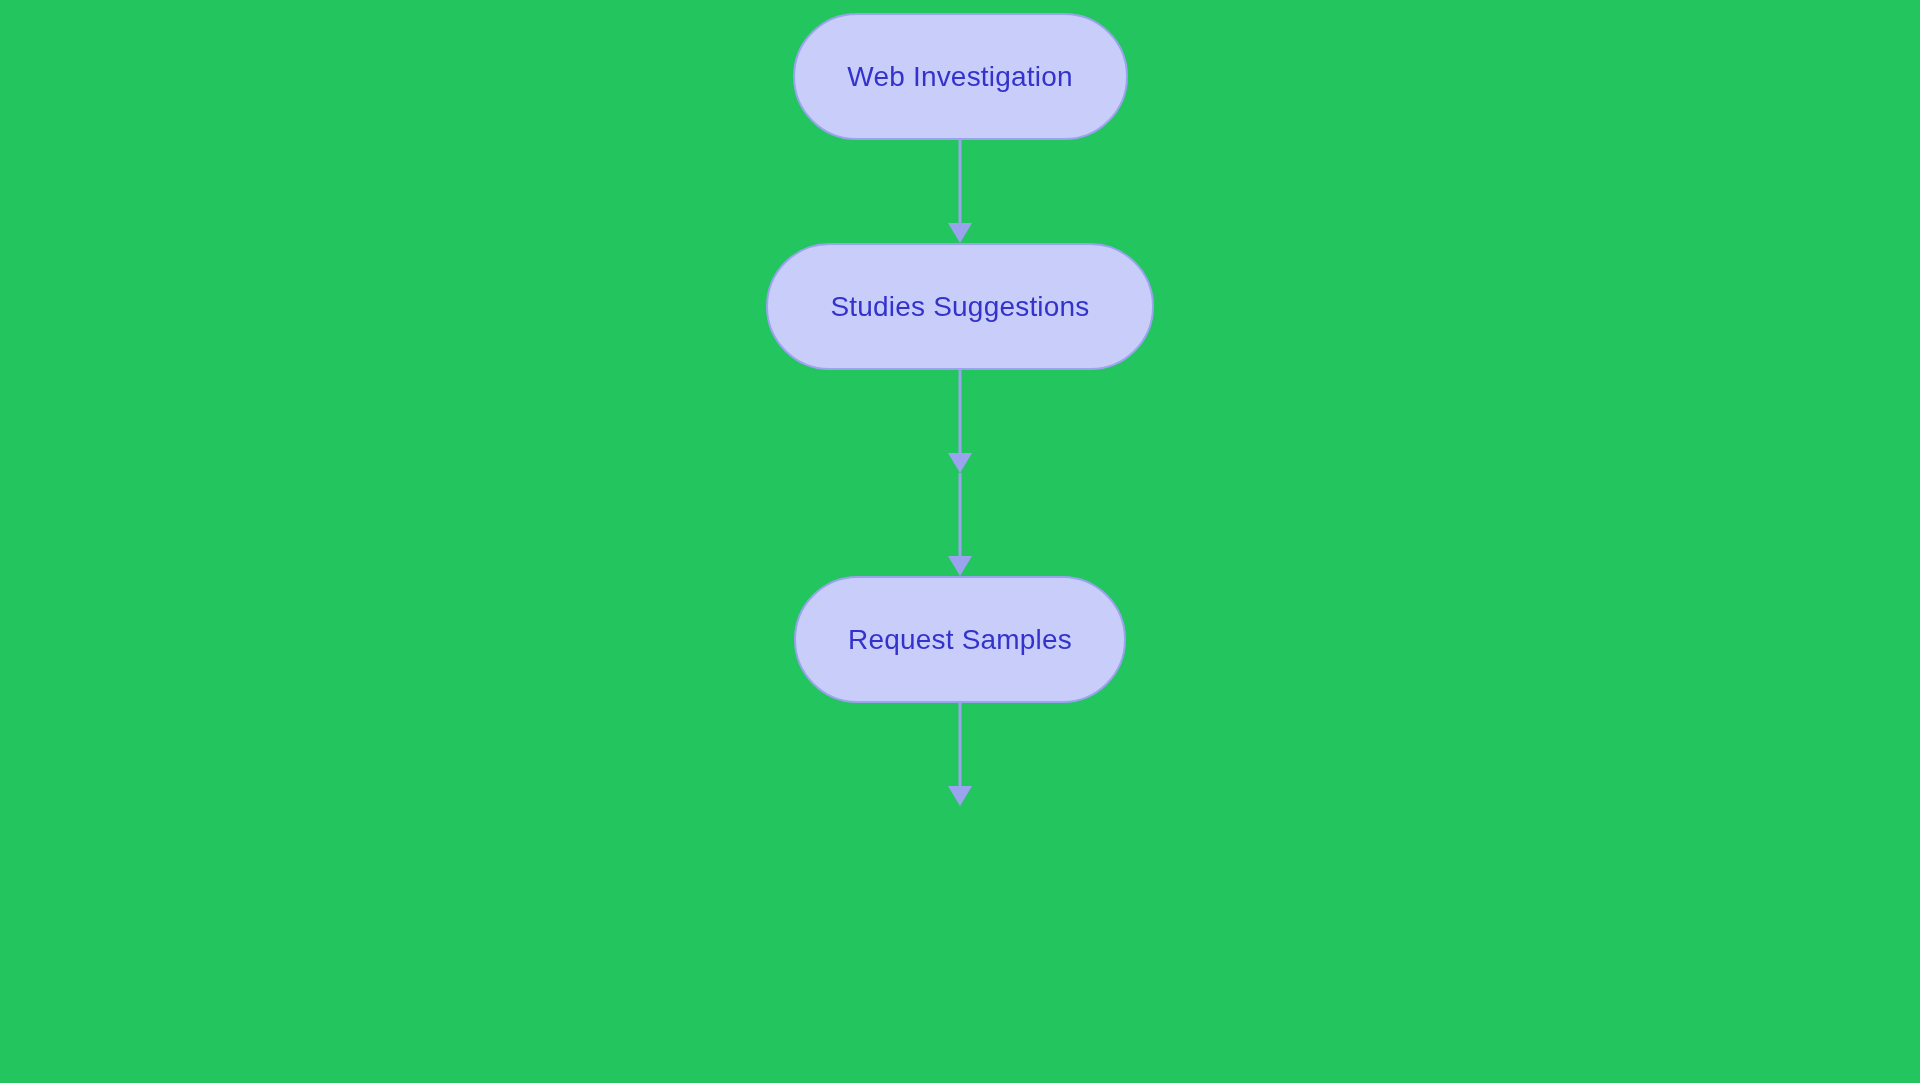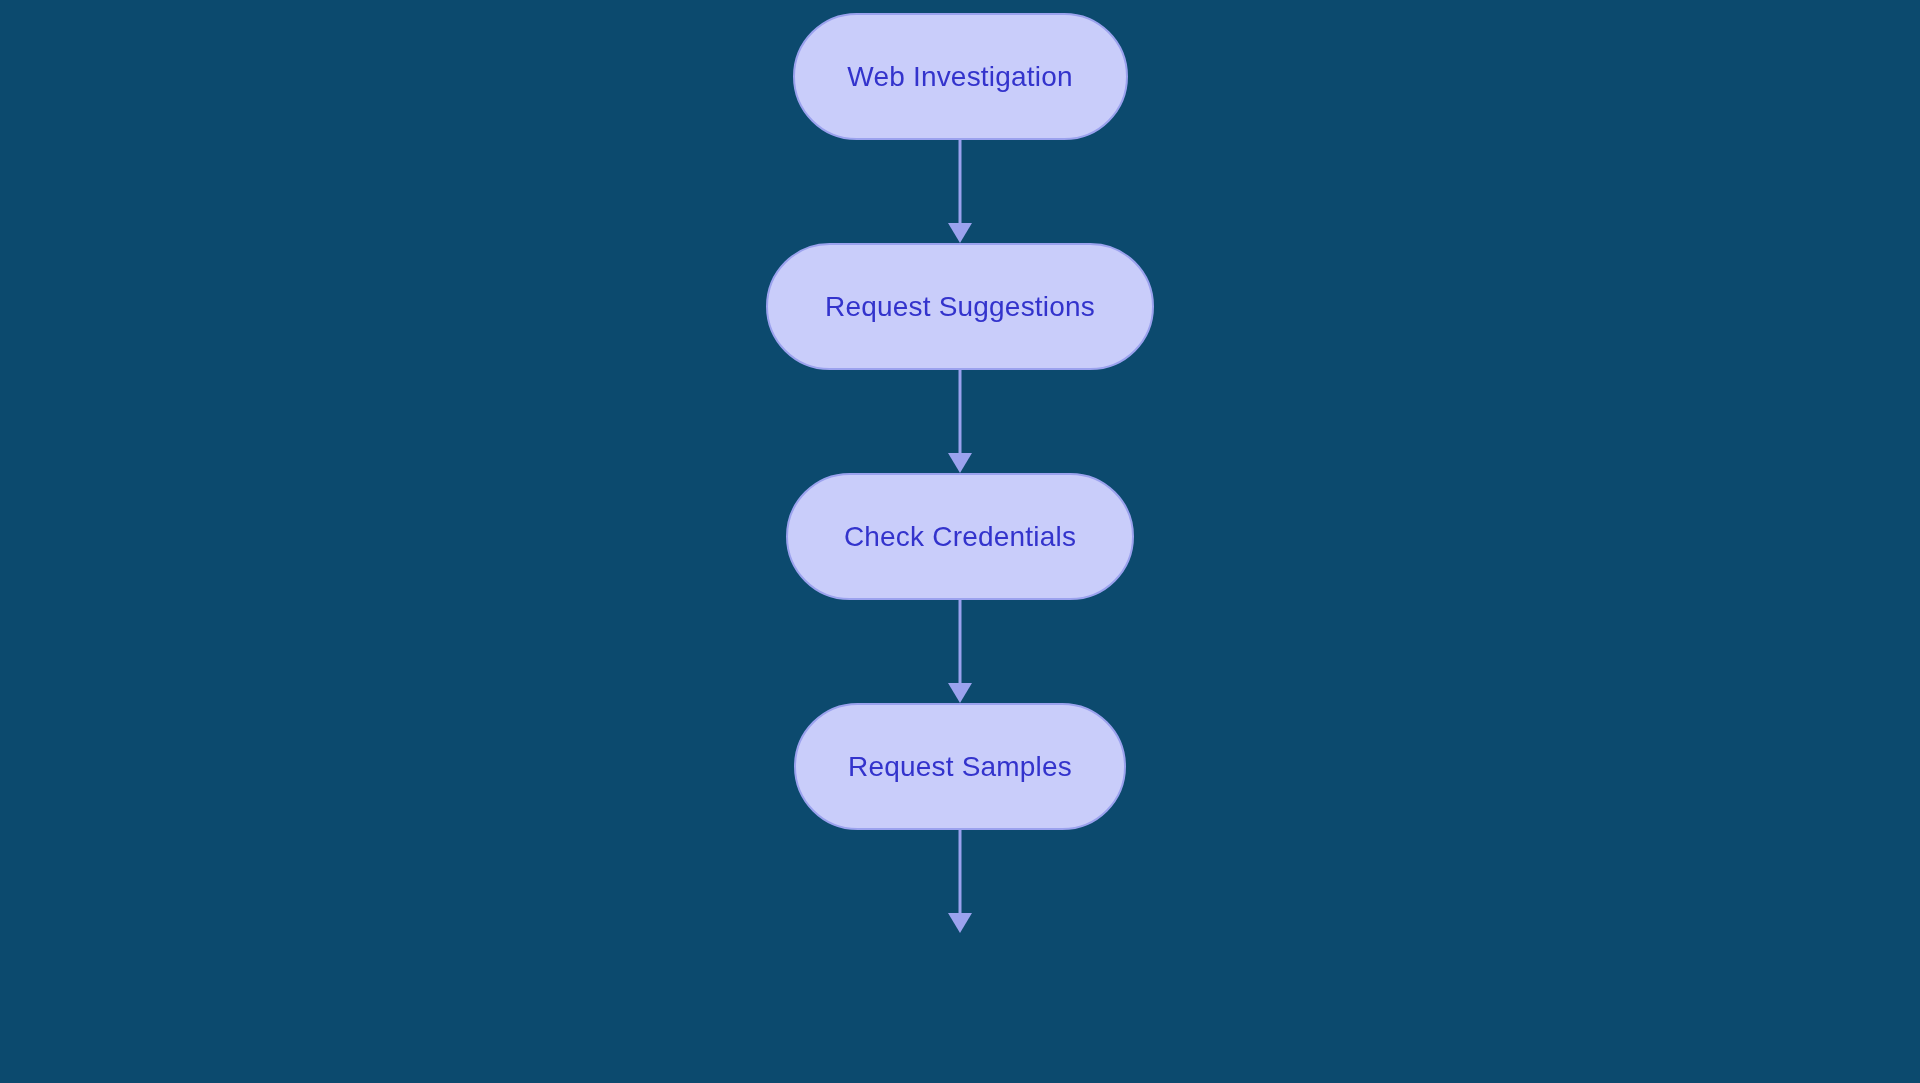--- a/index.html
+++ b/index.html
@@ -8,21 +8,21 @@
     padding: 0;
     background: #ffffff;
   }
   body {
     font-family: "Liberation Sans", sans-serif;
   }
   #canvas {
     position: relative;
     width: 1920px;
     height: 1083px;
-    background: #0c4a6e;
+    background: #22c55e;
     overflow: hidden;
   }
   .flow-column {
     position: absolute;
     left: 0;
     top: 0;
     width: 1920px;
     height: 1083px;
     display: flex;
     flex-direction: column;
@@ -74,31 +74,28 @@
     <div class="node n1">
       <span class="node-label">Web Investigation</span>
     </div>
 
     <svg class="connector" viewBox="0 0 24 103" aria-hidden="true">
       <line x1="12" y1="0" x2="12" y2="84" stroke="#9ba2ee" stroke-width="3"></line>
       <polygon points="0,83 24,83 12,103" fill="#9ba2ee"></polygon>
     </svg>
 
     <div class="node n2">
-      <span class="node-label">Request Suggestions</span>
+      <span class="node-label">Studies Suggestions</span>
     </div>
 
     <svg class="connector" viewBox="0 0 24 103" aria-hidden="true">
       <line x1="12" y1="0" x2="12" y2="84" stroke="#9ba2ee" stroke-width="3"></line>
       <polygon points="0,83 24,83 12,103" fill="#9ba2ee"></polygon>
     </svg>
 
-    <div class="node n3">
-      <span class="node-label">Check Credentials</span>
-    </div>
 
     <svg class="connector" viewBox="0 0 24 103" aria-hidden="true">
       <line x1="12" y1="0" x2="12" y2="84" stroke="#9ba2ee" stroke-width="3"></line>
       <polygon points="0,83 24,83 12,103" fill="#9ba2ee"></polygon>
     </svg>
 
     <div class="node n4">
       <span class="node-label">Request Samples</span>
     </div>
 

